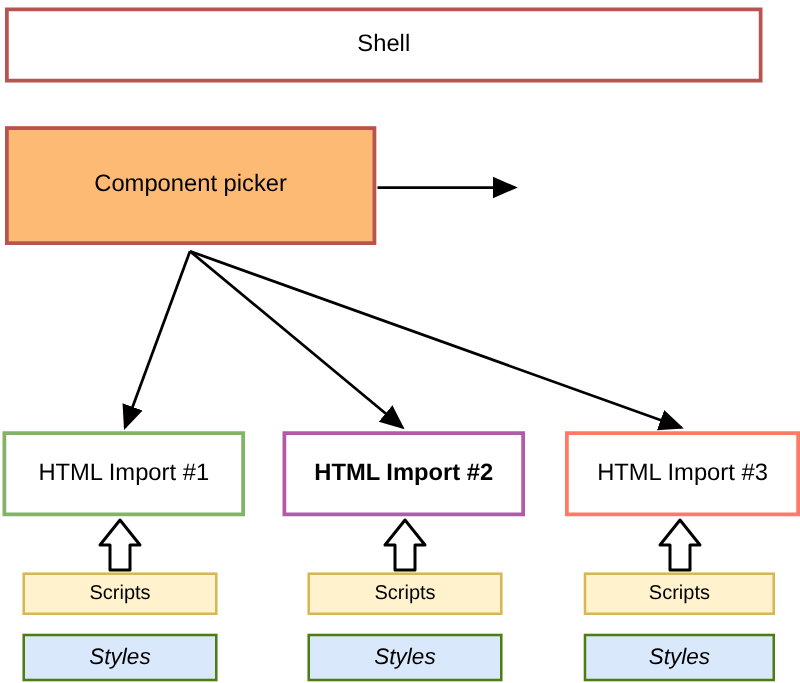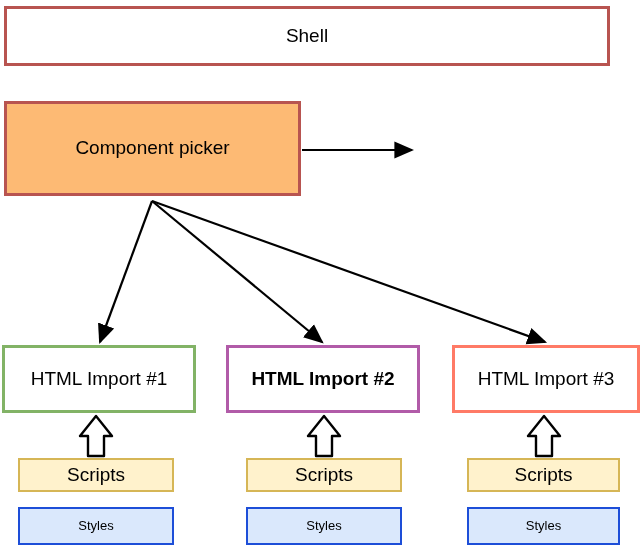--- a/index.html
+++ b/index.html
@@ -70,33 +70,34 @@
   #import-1 { left: 2px;   width: 194px; border: 3px solid #82B366; }
   #import-2 { left: 226px; width: 194px; border: 3px solid #B15BA8; font-weight: bold; }
   #import-3 { left: 452px; width: 188px; border: 3px solid #FF7A66; justify-content: center; }
 
   
   .scripts-box {
     top: 458px;
     height: 34px;
     background: #FFF2CC;
     border: 2px solid #D6B656;
-    font-size: 19px;
+    font-size: 16px;
   }
   #scripts-1 { left: 18px;  width: 156px; }
   #scripts-2 { left: 246px; width: 156px; }
   #scripts-3 { left: 467px; width: 153px; }
 
   
   .styles-box {
     top: 507px;
     height: 38px;
     background: #DAE8FC;
-    border: 2px solid #1d4ed8;
-    font-size: 13px;
+    border: 2px solid #4d7c0f;
+    font-size: 18px;
+    font-style: italic;
   }
   #styles-1 { left: 18px;  width: 156px; }
   #styles-2 { left: 246px; width: 156px; }
   #styles-3 { left: 467px; width: 153px; }
 
   
   #arrow-layer {
     position: absolute;
     left: 0;
     top: 0;

